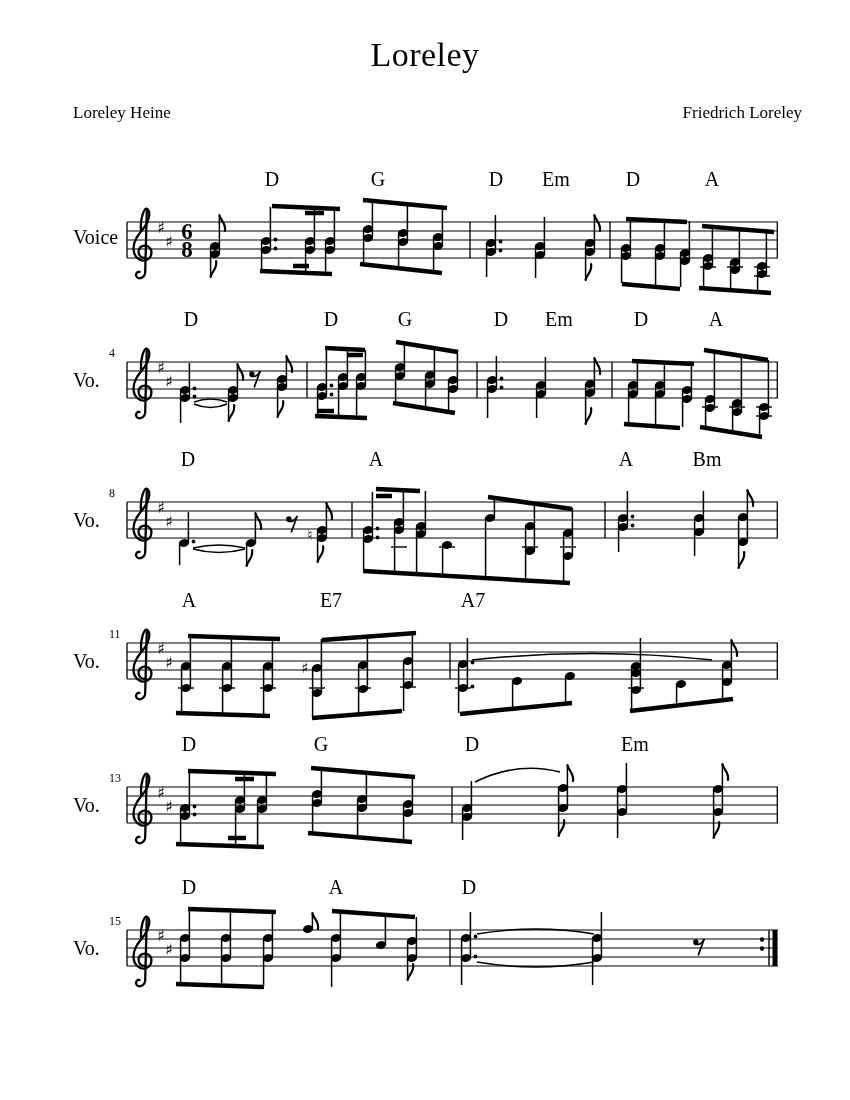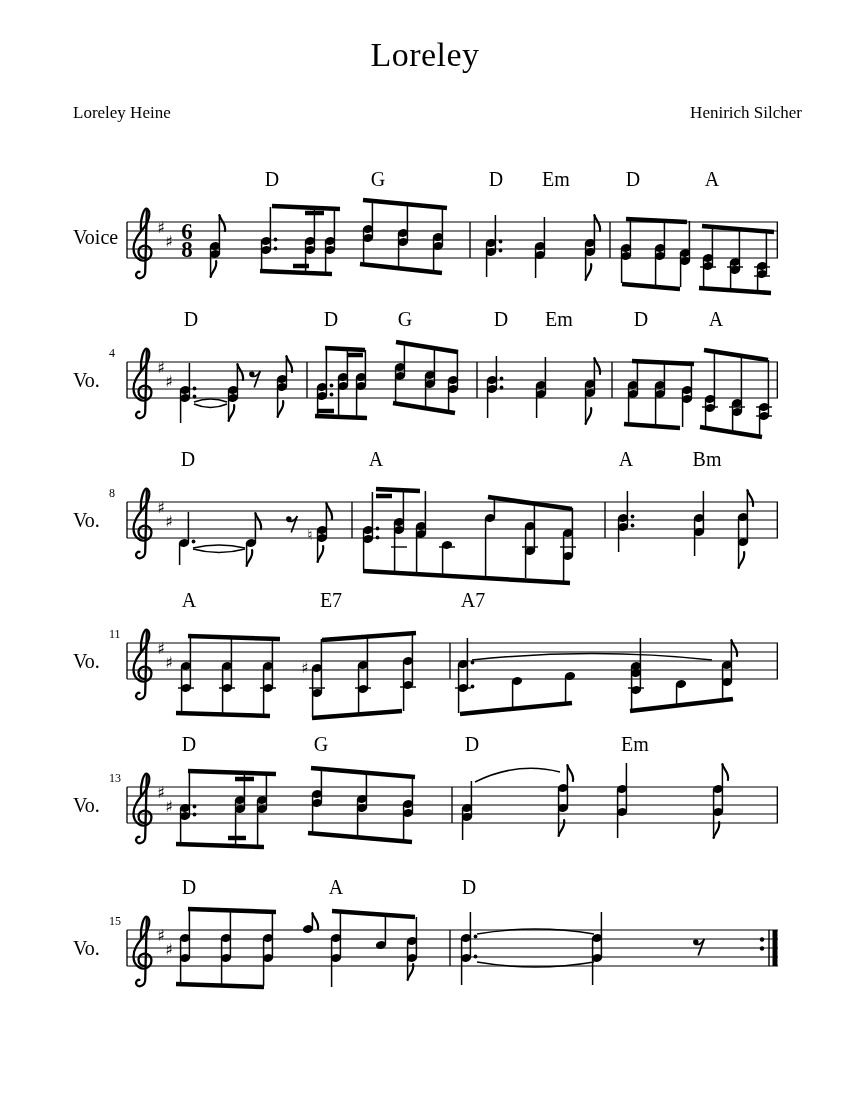--- a/index.html
+++ b/index.html
@@ -17,21 +17,21 @@
   svg .ts{font-size:23px;font-weight:bold;}
   svg .acc{font-family:"DejaVu Sans", sans-serif;font-size:15px;}
   svg .ks{font-family:"DejaVu Sans", sans-serif;font-size:16px;}
 </style>
 </head>
 <body>
 
 <div class="page">
   <div class="title">Loreley</div>
   <div class="lyricist">Loreley Heine</div>
-  <div class="composer">Henirich Silcher</div>
+  <div class="composer">Friedrich Loreley</div>
   <svg class="score" id="score-svg" width="850" height="1100" viewBox="0 0 850 1100">
       <g>
         <line x1="127" y1="222" x2="778" y2="222" stroke="#000" stroke-width="1.05"></line>
         <line x1="127" y1="231" x2="778" y2="231" stroke="#000" stroke-width="1.05"></line>
         <line x1="127" y1="240" x2="778" y2="240" stroke="#000" stroke-width="1.05"></line>
         <line x1="127" y1="249" x2="778" y2="249" stroke="#000" stroke-width="1.05"></line>
         <line x1="127" y1="258" x2="778" y2="258" stroke="#000" stroke-width="1.05"></line>
         <line x1="127" y1="222" x2="127" y2="258" stroke="#000" stroke-width="1.3"></line>
         <line x1="470" y1="222" x2="470" y2="258" stroke="#000" stroke-width="1.3"></line>
         <line x1="610" y1="222" x2="610" y2="258" stroke="#000" stroke-width="1.3"></line>

